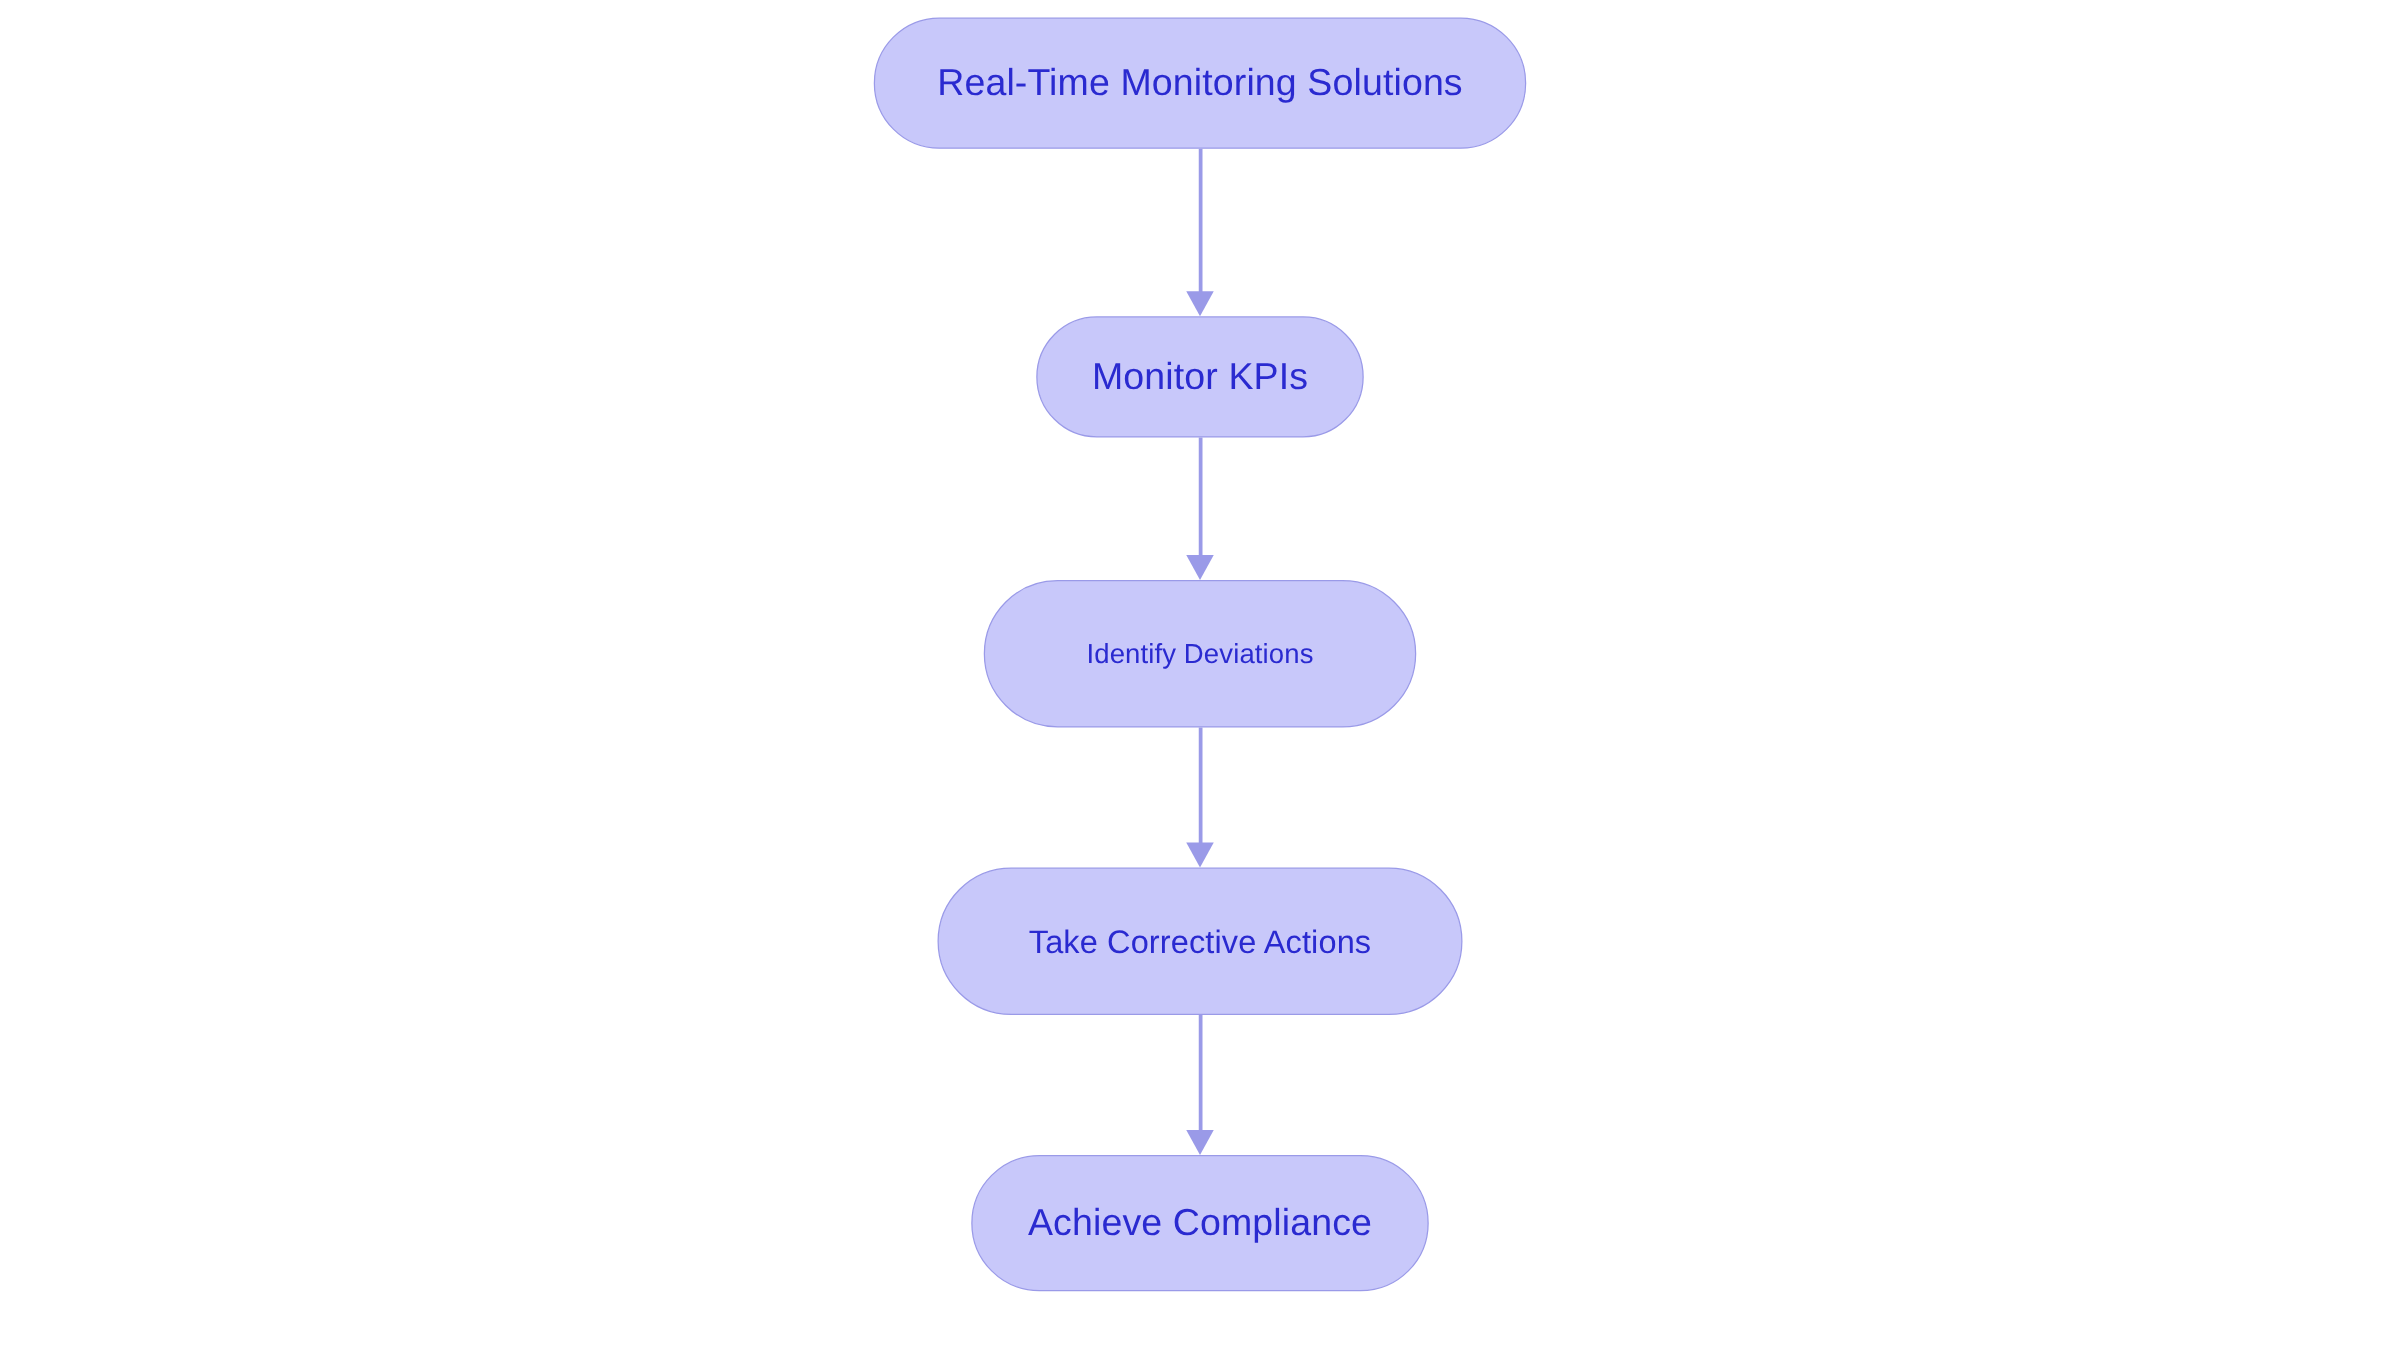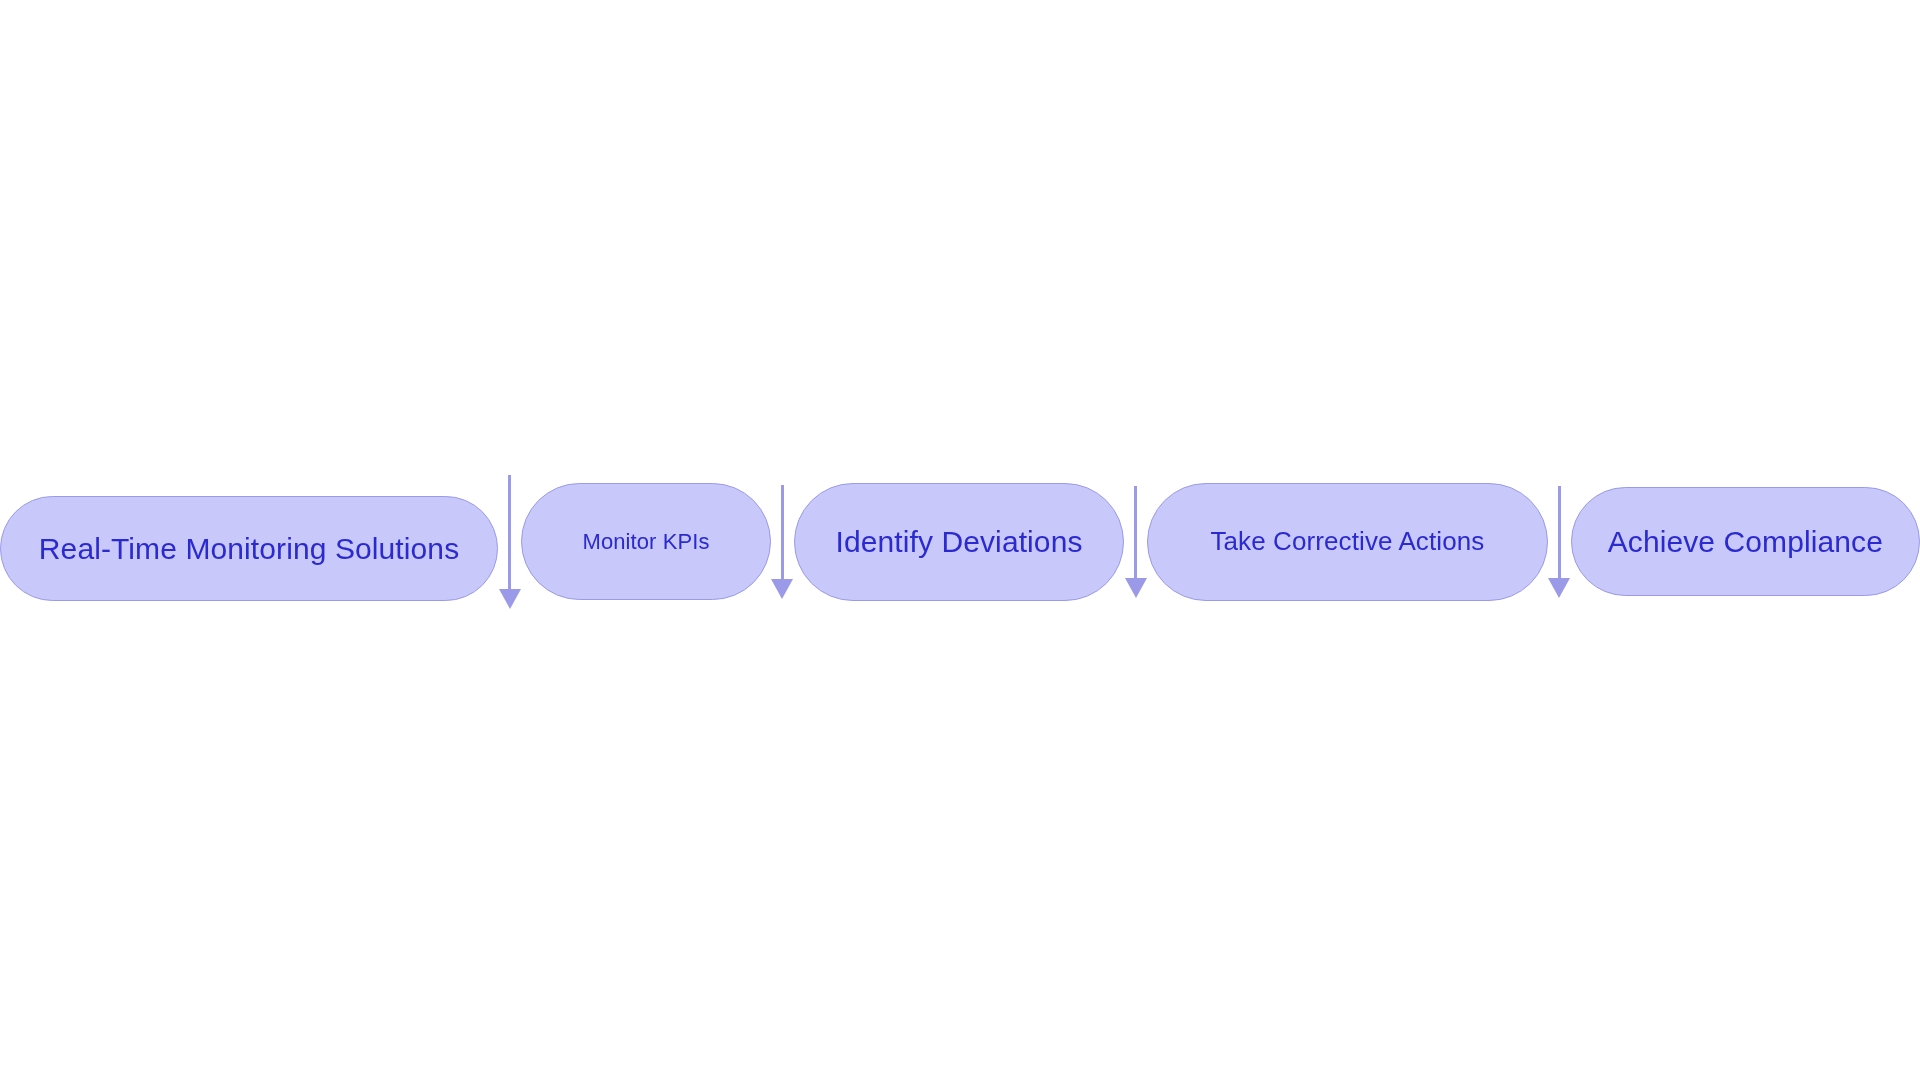--- a/index.html
+++ b/index.html
@@ -22,43 +22,43 @@
     background: #ffffff;
   }
 
   .flow-column {
     position: absolute;
     left: 0;
     top: 0;
     width: 1920px;
     height: 1083px;
     display: flex;
-    flex-direction: row;
+    flex-direction: column;
     align-items: center;
   }
 
   .node {
     box-sizing: border-box;
     background: #c8c8fa;
     border: 1.3px solid #9a9ae8;
     border-radius: 9999px;
     color: #2a2ad0;
     display: flex;
     align-items: center;
     justify-content: center;
     white-space: nowrap;
     font-family: "Liberation Sans", sans-serif;
     font-weight: 400;
     letter-spacing: 0.1px;
   }
 
   
   .node-1 { width: 522px; height: 105px; font-size: 30px; margin-top: 14px; }
-  .node-2 { width: 262px; height: 117px; font-size: 22px; }
-  .node-3 { width: 346px; height: 118px; font-size: 30px; }
+  .node-2 { width: 262px; height: 97px; font-size: 30px; }
+  .node-3 { width: 346px; height: 118px; font-size: 22px; }
   .node-4 { width: 420px; height: 118px; font-size: 26px; }
   .node-5 { width: 366px; height: 109px; font-size: 30px; }
 
   .connector {
     position: relative;
     width: 24px;
     display: flex;
     flex-direction: column;
     align-items: center;
     justify-content: flex-start;

